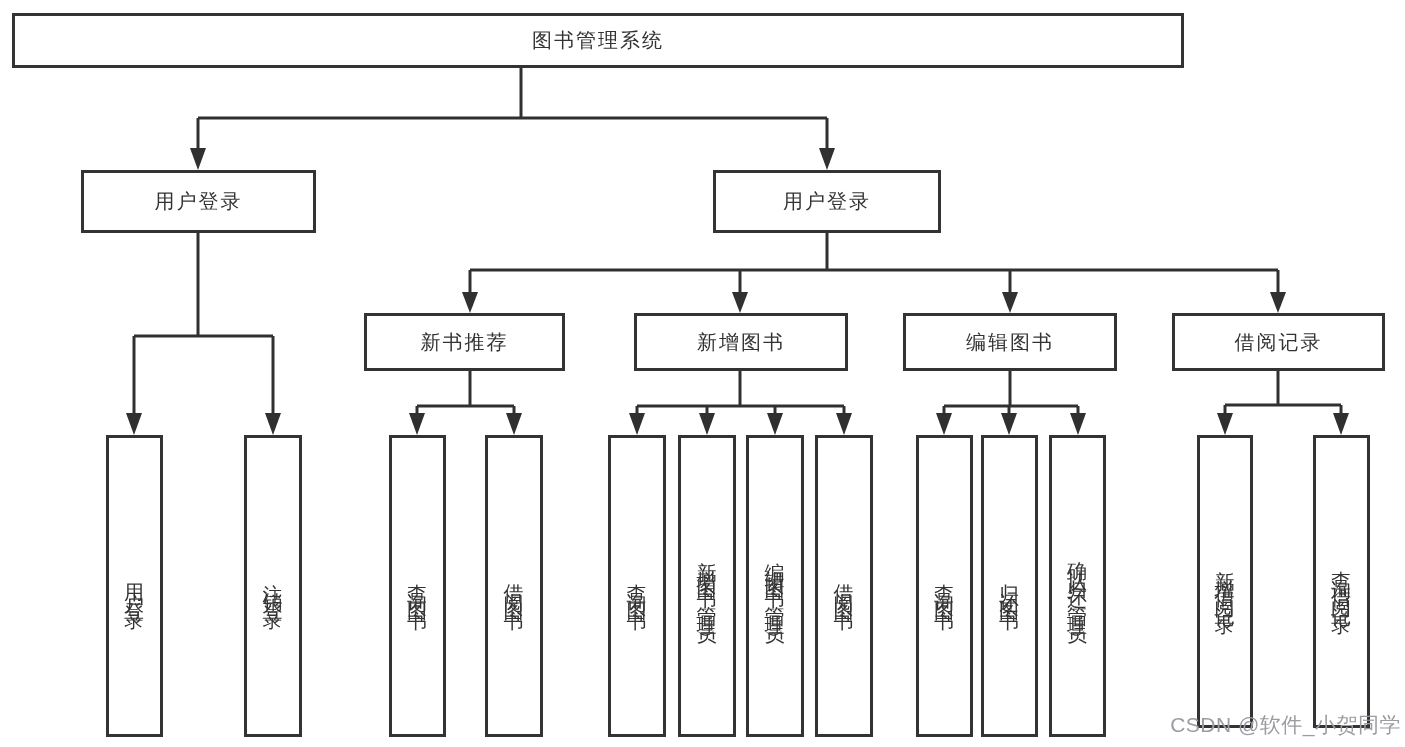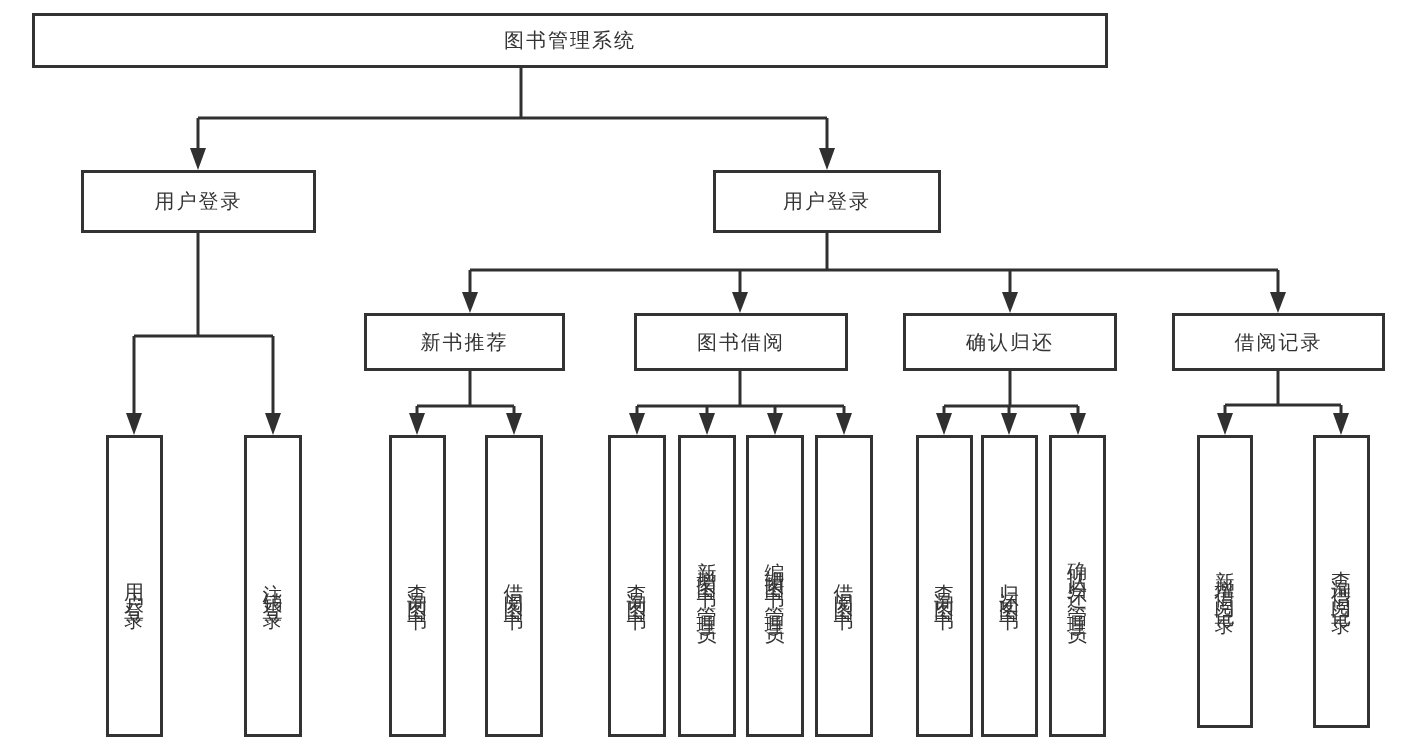--- a/index.html
+++ b/index.html
@@ -140,39 +140,39 @@
       <path d="M1225 405 H1341"></path>
       <path d="M1225 405 V416"></path>
       <path d="M1341 405 V416"></path>
     </g>
     <g fill="#303030" stroke="none">
       <polygon points="1217,413 1233,413 1225,435"></polygon>
       <polygon points="1333,413 1349,413 1341,435"></polygon>
     </g>
   </svg>
 
-  <div class="box hnode" style="left:32px; top:13px; width:1076px; height:55px;">
+  <div class="box hnode" style="left:12px; top:13px; width:1172px; height:55px;">
     <span>图书管理系统</span>
   </div>
 
   <div class="box hnode" style="left:81px; top:170px; width:235px; height:63px;">
     <span>用户登录</span>
   </div>
   <div class="box hnode" style="left:713px; top:170px; width:228px; height:63px;">
     <span>用户登录</span>
   </div>
 
   <div class="box hnode" style="left:364px; top:313px; width:201px; height:58px;">
     <span>新书推荐</span>
   </div>
   <div class="box hnode" style="left:634px; top:313px; width:214px; height:58px;">
-    <span>图书借阅</span>
+    <span>新增图书</span>
   </div>
   <div class="box hnode" style="left:903px; top:313px; width:214px; height:58px;">
-    <span>确认归还</span>
+    <span>编辑图书</span>
   </div>
   <div class="box hnode" style="left:1172px; top:313px; width:213px; height:58px;">
     <span>借阅记录</span>
   </div>
 
   <div class="box leaf" style="left:106px; top:435px; width:57px; height:302px;">
     <span>用户登录</span>
   </div>
   <div class="box leaf" style="left:244px; top:435px; width:58px; height:302px;">
     <span>注销登录</span>
@@ -208,14 +208,15 @@
     <span>确认归还（管理员）</span>
   </div>
 
   <div class="box leaf" style="left:1197px; top:435px; width:56px; height:293px;">
     <span>新增借阅记录</span>
   </div>
   <div class="box leaf" style="left:1313px; top:435px; width:57px; height:293px;">
     <span>查询借阅记录</span>
   </div>
 
+  <div class="watermark">CSDN @软件_小贺同学</div>
 
 </div>
 
 </body></html>

